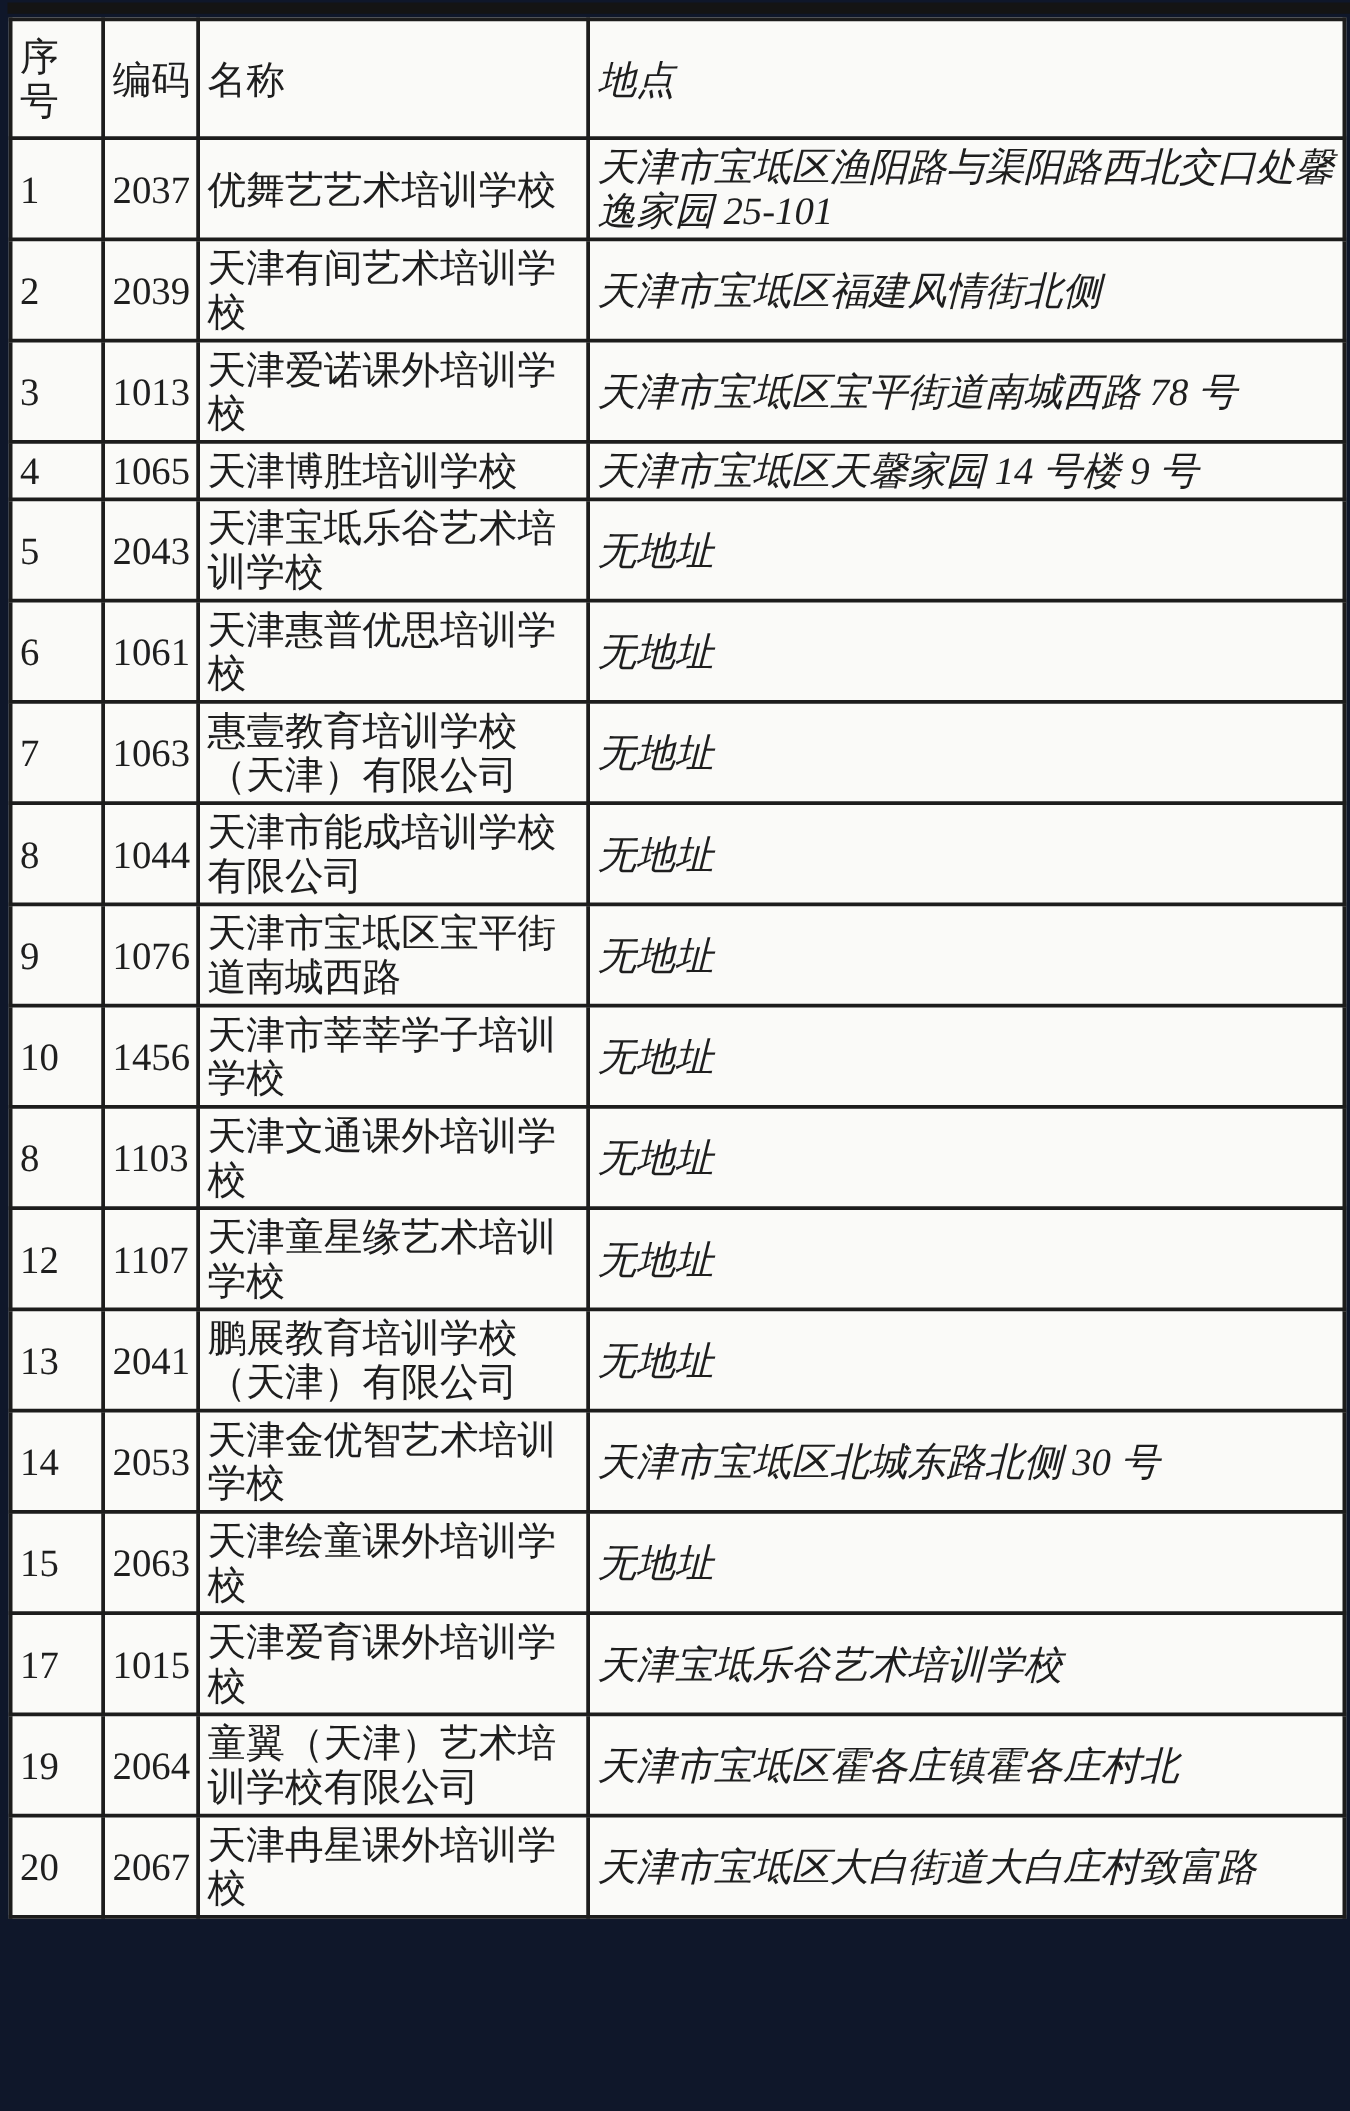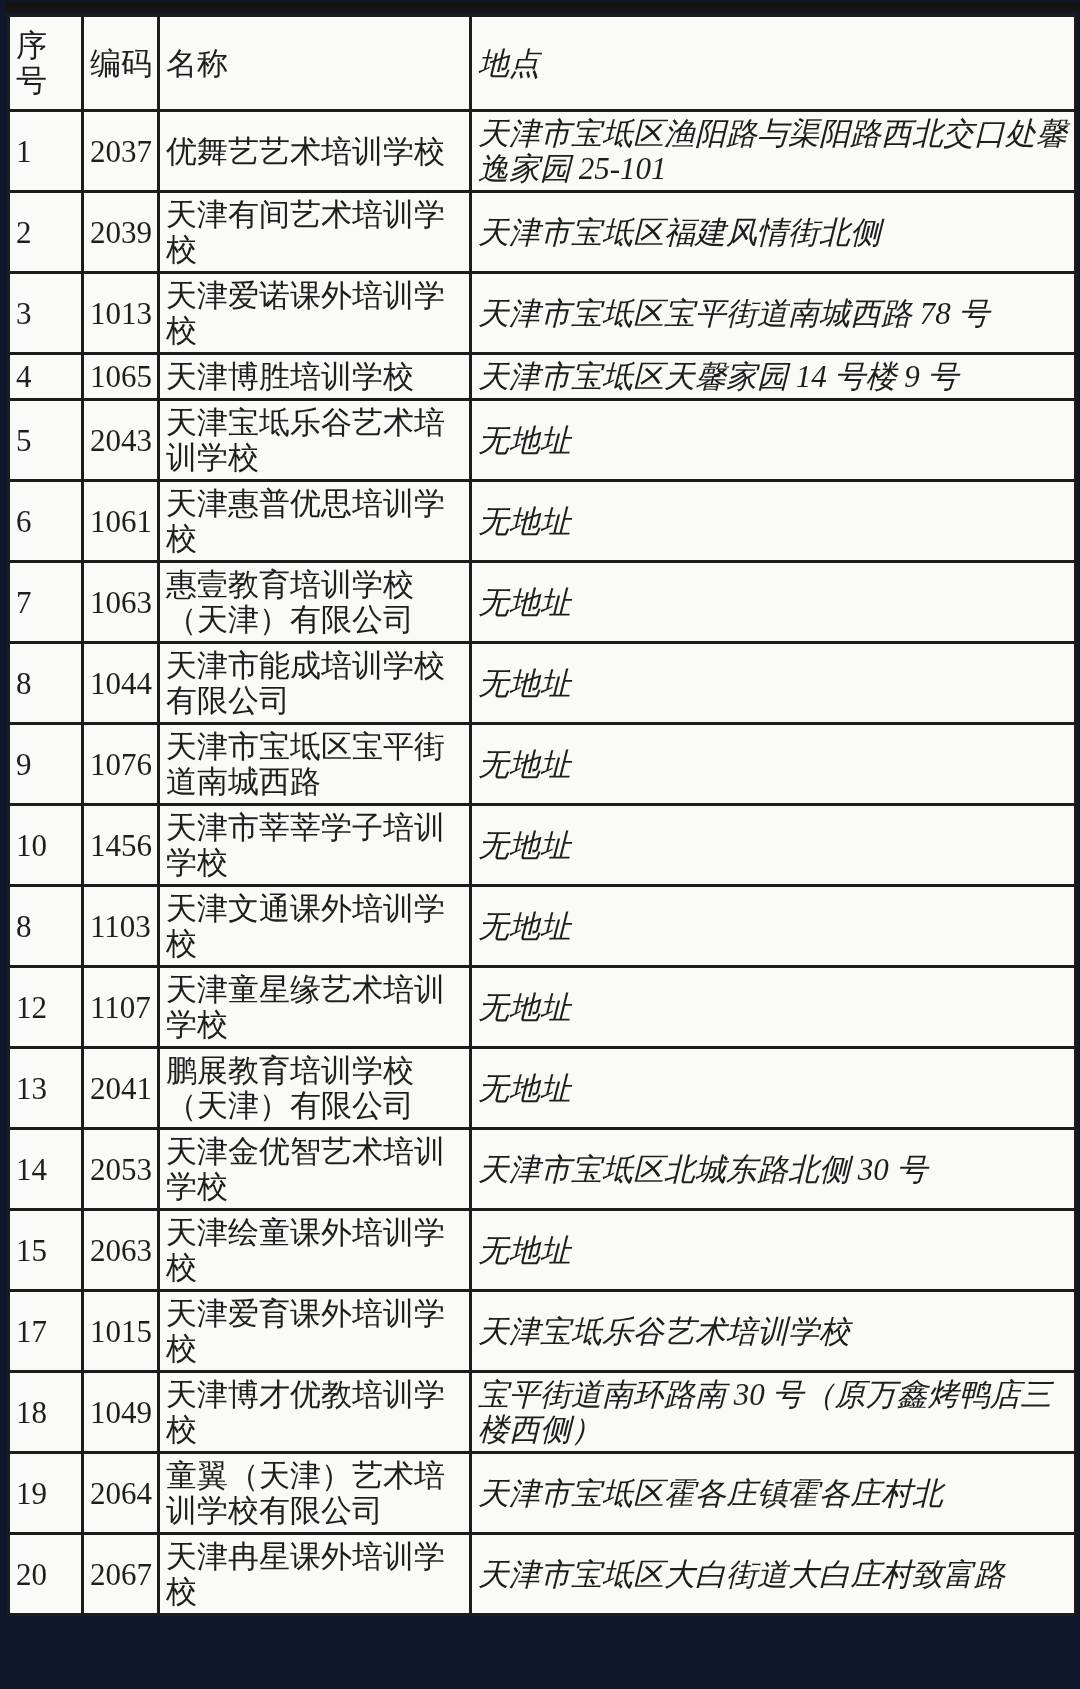--- a/index.html
+++ b/index.html
@@ -188,26 +188,20 @@
     </tr>
 
 
     <tr>
       <td class="c-no">17</td>
       <td class="c-code">1015</td>
       <td class="c-name">天津爱育课外培训学校</td>
       <td class="c-addr">天津宝坻乐谷艺术培训学校</td>
     </tr>
 
-    <tr>
-      <td class="c-no">18</td>
-      <td class="c-code">1049</td>
-      <td class="c-name">天津博才优教培训学校</td>
-      <td class="c-addr">宝平街道南环路南 30 号（原万鑫烤鸭店三楼西侧）</td>
-    </tr>
 
     <tr>
       <td class="c-no">19</td>
       <td class="c-code">2064</td>
       <td class="c-name">童翼（天津）艺术培训学校有限公司</td>
       <td class="c-addr">天津市宝坻区霍各庄镇霍各庄村北</td>
     </tr>
 
     <tr>
       <td class="c-no">20</td>

